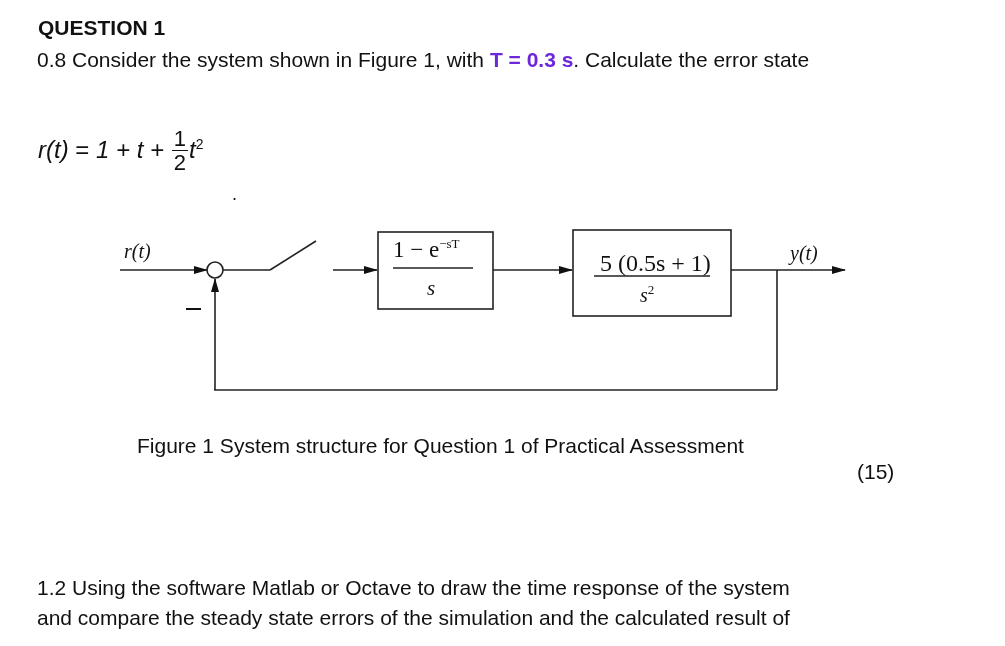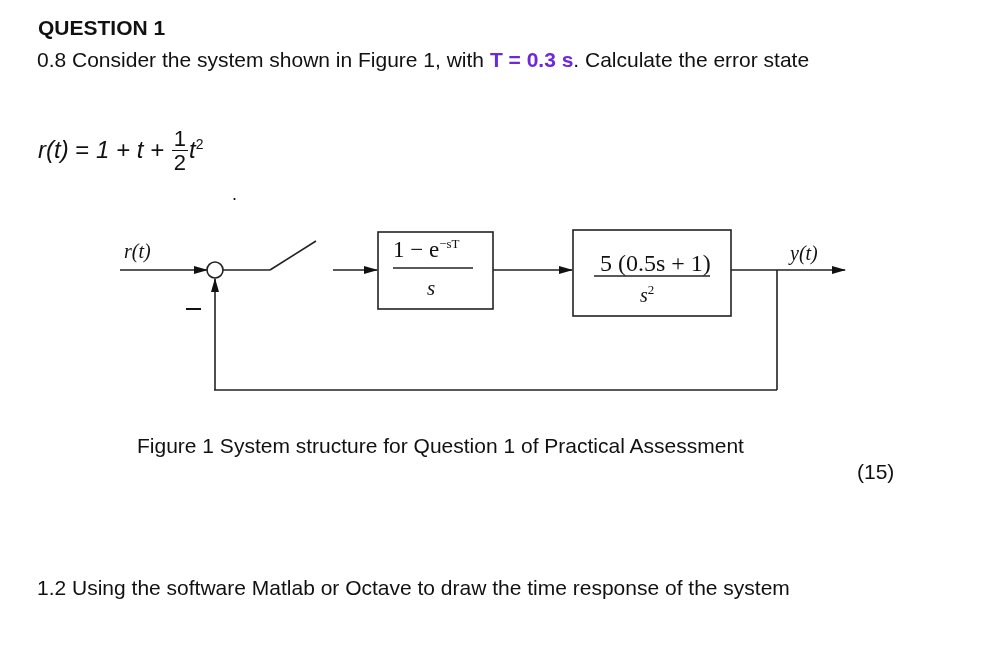--- a/index.html
+++ b/index.html
@@ -81,13 +81,14 @@
 <div class="abs" style="left:427px;top:276px;font-family:'Liberation Serif',serif;font-style:italic;font-size:21px;">s</div>
 
 <div class="abs" style="left:600px;top:250px;font-family:'Liberation Serif',serif;font-size:24px;">5 (0.5s + 1)</div>
 <div class="abs" style="left:640px;top:282px;font-family:Liberation Serif, serif;font-size:20px;"><span style="font-style:italic">s</span><sup style="font-size:13px">2</sup></div>
 
 <div class="abs caption">Figure 1 System structure for Question 1 of Practical Assessment</div>
 <div class="abs marks">(15)</div>
 
 <div class="abs para p12">
   <div>1.2 Using the software Matlab or Octave to draw the time response of the system</div>
+  <div>and compare the steady state errors of the simulation and the calculated result of</div>
 </div>
 
 </body></html>

